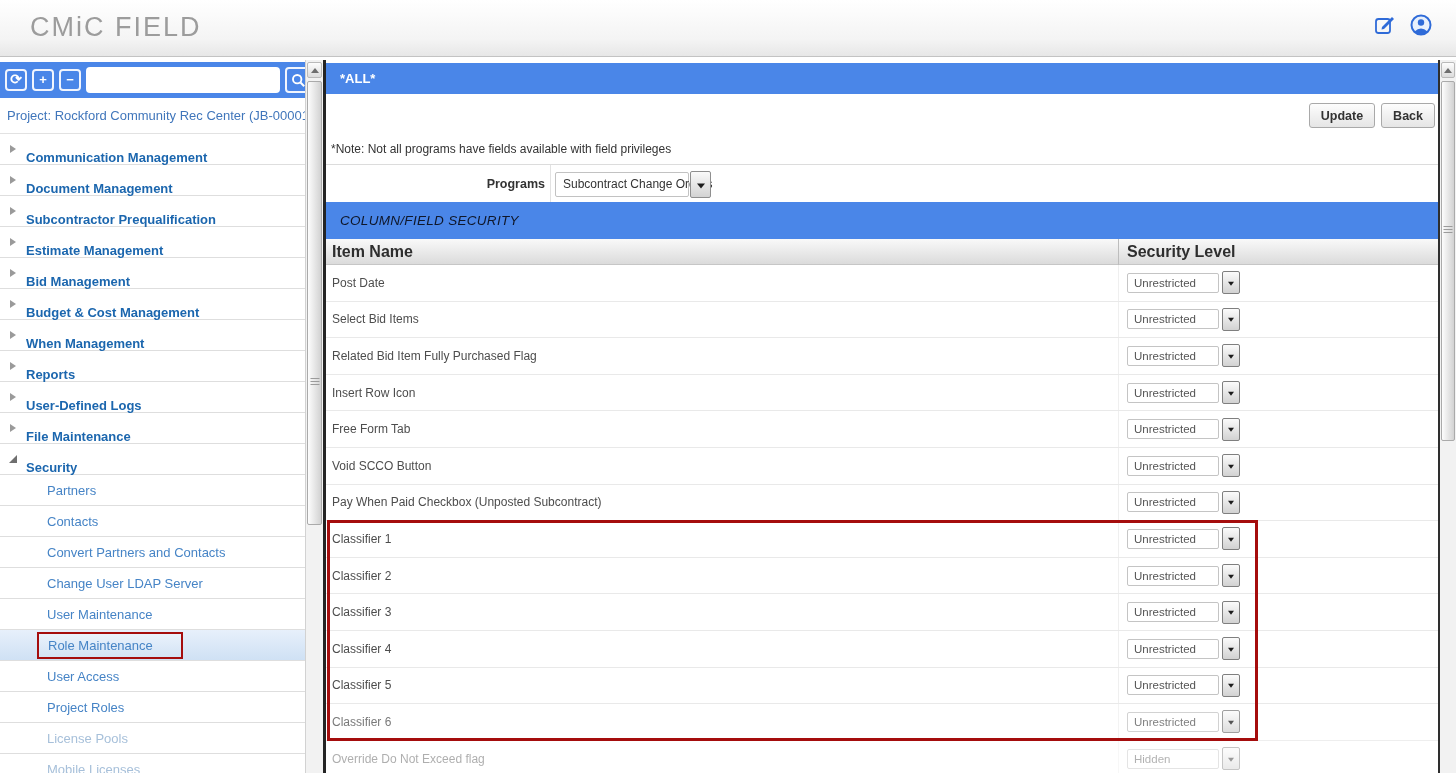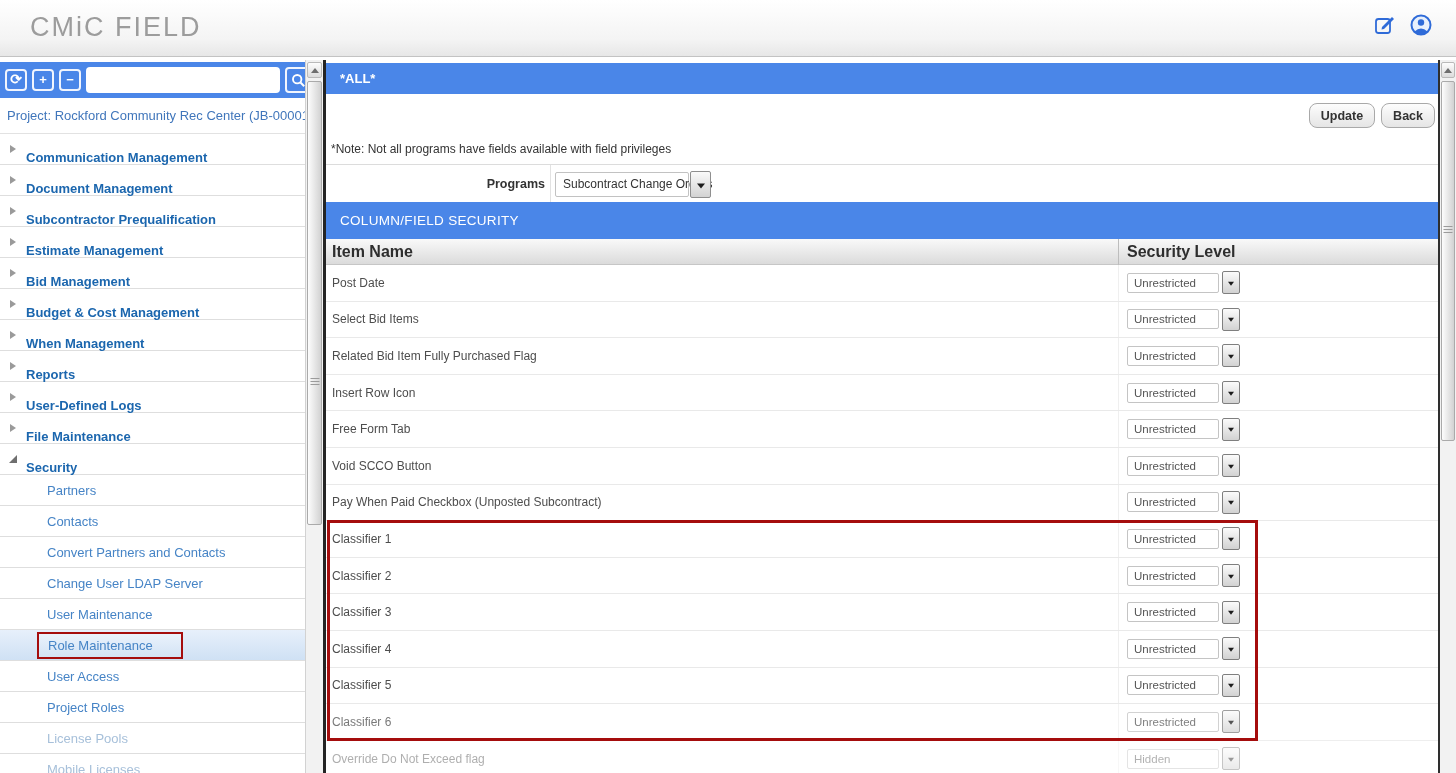--- a/index.html
+++ b/index.html
@@ -101,21 +101,21 @@
   .v-divider-right { position:absolute; left:1438px; top:60px; bottom:0; width:2px; background:#2e2e2e; }
 
   
   .main { position:absolute; left:326px; top:60px; width:1112px; bottom:0; background:#fff; }
   .all-bar {
     position:absolute; left:0; top:3px; right:0; height:31px; background:var(--accent);
     color:#fff; font-size:13px; font-weight:bold; line-height:31px; padding-left:14px;
   }
   .btn-row { position:absolute; top:43px; right:3px; display:flex; gap:6px; }
   .btn {
-    height:25px; padding:0 11px; border:1px solid #a9a9a9; border-radius:8px;
+    height:25px; padding:0 11px; border:1px solid #a9a9a9; border-radius:3px;
     background:linear-gradient(#fdfdfd,#e5e5e5); font-family:inherit;
     font-size:12.5px; font-weight:bold; color:#333; cursor:pointer;
   }
   .note { position:absolute; left:5px; top:82px; font-size:12px; color:#333; }
   .programs-row { position:absolute; left:0; top:104px; right:0; height:38px; border-top:1px solid #dcdcdc; }
   .programs-label {
     position:absolute; left:0; top:0; width:219px; height:38px; line-height:38px;
     text-align:right; font-size:12.5px; font-weight:bold; color:#333;
   }
   .form-vline { position:absolute; left:224px; top:0; bottom:0; width:1px; background:#e2e2e2; }
@@ -127,21 +127,21 @@
   .sel-btn {
     width:21px; height:27px; margin-left:1px; border:1px solid #8f8f8f; border-radius:2px;
     background:linear-gradient(#fafafa,#d3d3d3); position:relative; cursor:pointer;
   }
   .sel-btn::after {
     content:""; position:absolute; left:50%; top:50%; transform:translate(-50%,-30%);
     border-left:4px solid transparent; border-right:4px solid transparent; border-top:5px solid #1c1c1c;
   }
   .cfs-bar {
     position:absolute; left:0; top:142px; right:0; height:37px; background:var(--accent);
-    color:#ffffff; font-size:13.5px; line-height:37px; padding-left:14px; letter-spacing:.3px;
+    color:#0f172a; font-size:13.5px; line-height:37px; padding-left:14px; letter-spacing:.3px;font-style:italic;
   }
   .tbl-header {
     position:absolute; left:0; top:179px; right:0; height:26px;
     background:linear-gradient(#f9f9f9,#dbdbdb); border-bottom:1px solid #c6c6c6;
     font-size:16px; font-weight:bold; color:#2e2e2e;
   }
   .th-item { position:absolute; left:6px; top:0; height:26px; line-height:26px; }
   .th-level { position:absolute; left:792px; right:12px; top:0; height:26px; line-height:26px; padding-left:8px; border-left:1px solid #bdbdbd; }
   .tbl-body { position:absolute; left:0; top:205px; right:0; bottom:0; overflow:hidden; }
   .trow { height:36.6px; border-bottom:1px solid #e9e9e9; position:relative; background:#fff; }

